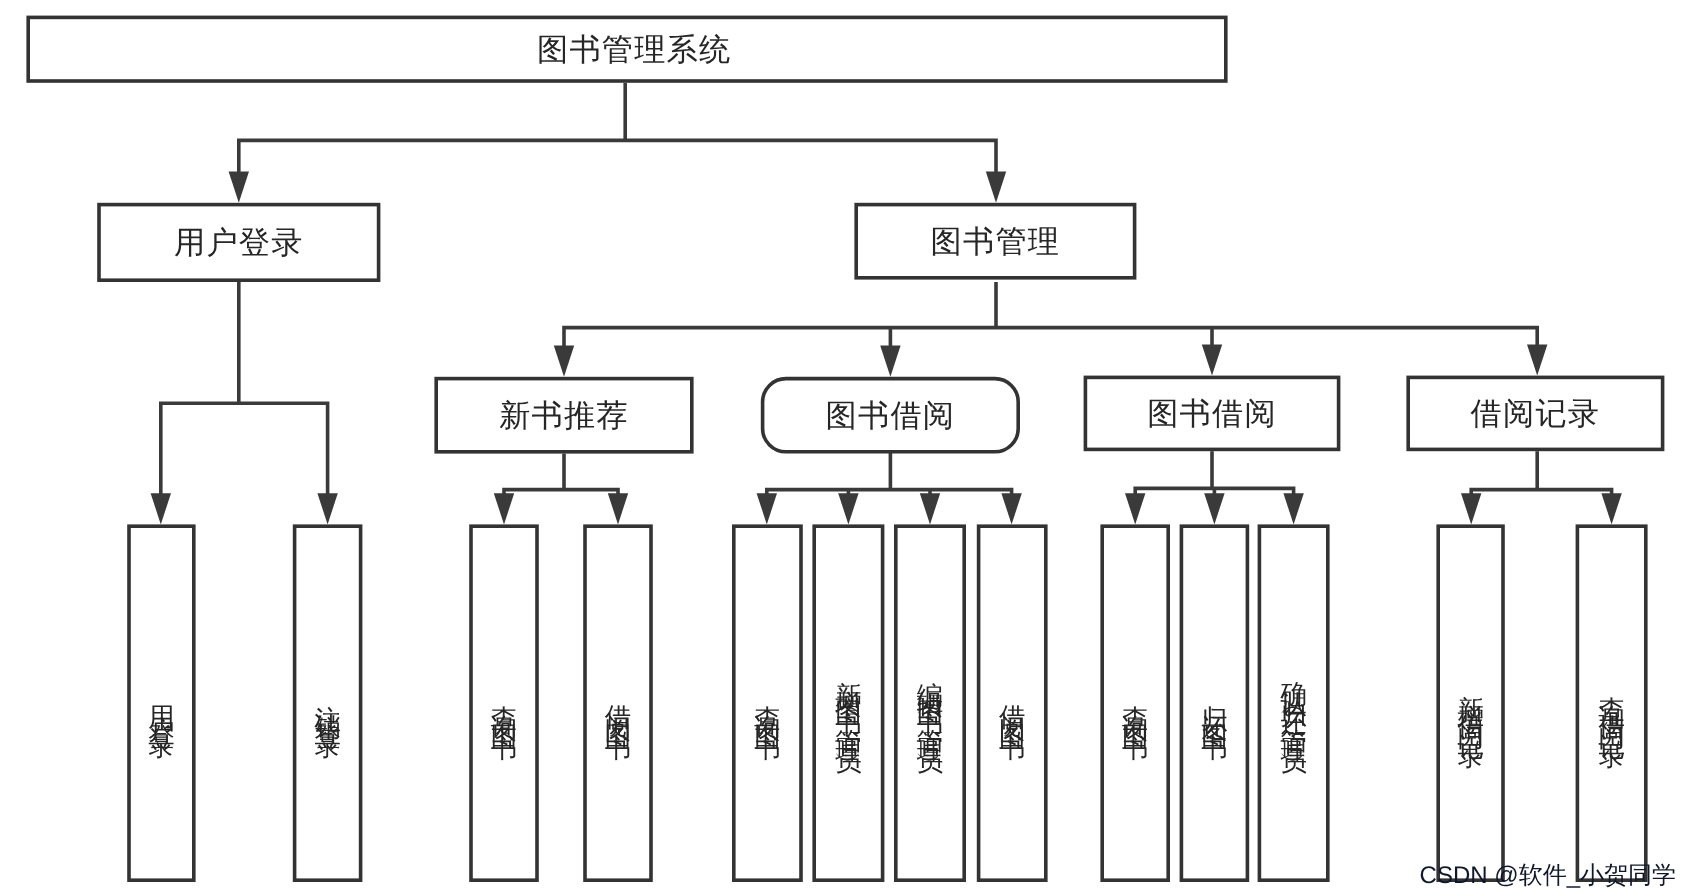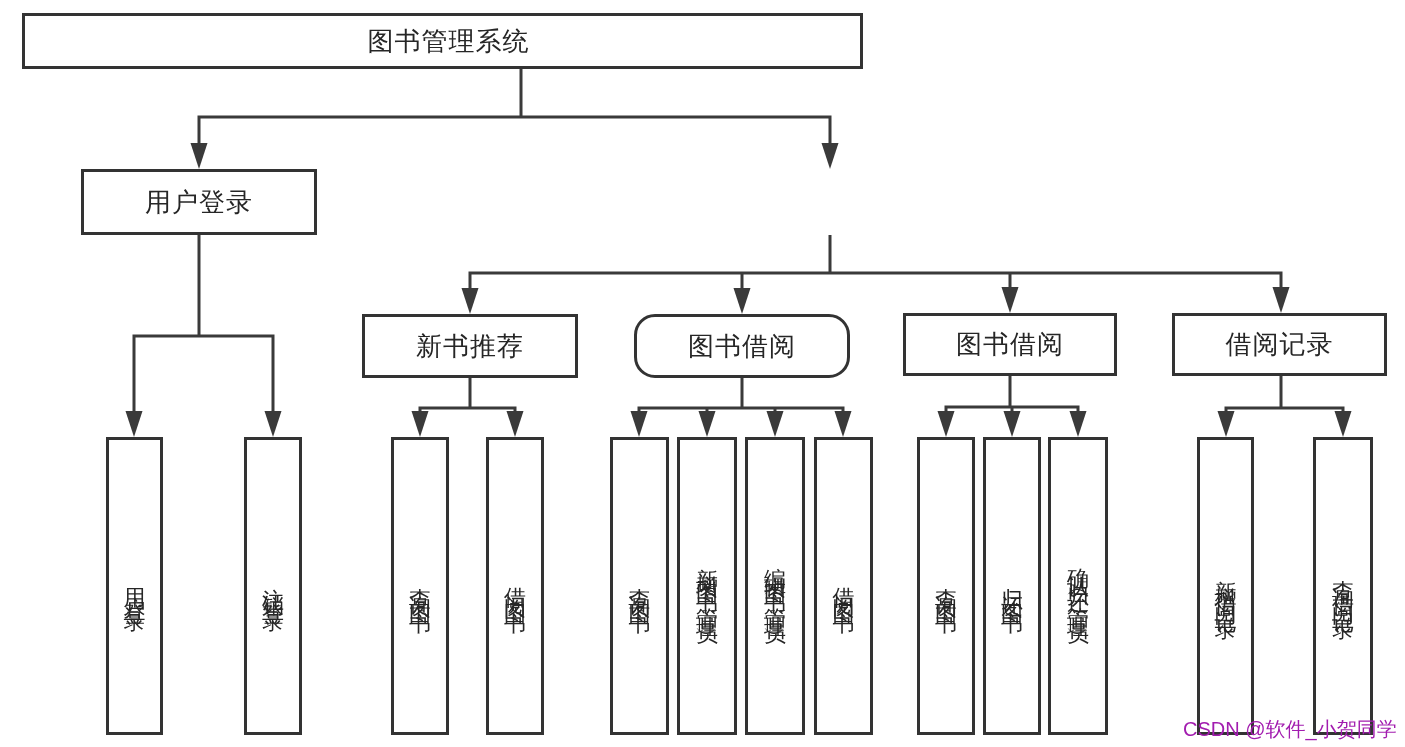--- a/index.html
+++ b/index.html
@@ -28,21 +28,21 @@
     font-size:22px;
     letter-spacing:8px;
     line-height:1.0;
     white-space:nowrap;
     color:#262626;
   }
   .watermark{
     position:absolute;
     left:1183px;top:716px;
     font-size:20px;
-    color:#a21caf;
+    color:#0f172a;
     z-index:5;
     white-space:nowrap;
   }
 </style>
 </head>
 <body>
 
 <div id="stage">
 
   <svg id="wires" viewBox="0 0 1405 747" xmlns="http://www.w3.org/2000/svg">
@@ -71,23 +71,24 @@
       <polygon points="766.5,411 783.5,411 775,437"></polygon>
       <polygon points="834.5,411 851.5,411 843,437"></polygon>
       <polygon points="937.5,411 954.5,411 946,437"></polygon>
       <polygon points="1003.5,411 1020.5,411 1012,437"></polygon>
       <polygon points="1069.5,411 1086.5,411 1078,437"></polygon>
       <polygon points="1217.5,411 1234.5,411 1226,437"></polygon>
       <polygon points="1334.5,411 1351.5,411 1343,437"></polygon>
     </g>
   </svg>
 
-  <div class="box hbox" style="left:22px;top:13px;width:841px;height:56px;padding-left:12px;">图书管理系统</div>
+  <div class="box hbox" style="left:22px;top:13px;width:1001px;height:56px;padding-left:12px;">图书管理系统</div>
 
   <div class="box hbox" style="left:81px;top:169px;width:236px;height:66px;">用户登录</div>
+  <div class="box hbox" style="left:712px;top:169px;width:235px;height:64px;">图书管理</div>
 
   <div class="box hbox" style="left:362px;top:314px;width:216px;height:64px;">新书推荐</div>
   <div class="box hbox" style="left:634px;top:314px;width:216px;height:64px;border-radius:21px;">图书借阅</div>
   <div class="box hbox" style="left:903px;top:313px;width:214px;height:63px;">图书借阅</div>
   <div class="box hbox" style="left:1172px;top:313px;width:215px;height:63px;">借阅记录</div>
 
   <div class="box vbox" style="left:106px;top:437px;width:57px;height:298px;">
     <span class="vtxt">用户登录</span>
   </div>
   <div class="box vbox" style="left:244px;top:437px;width:58px;height:298px;">

